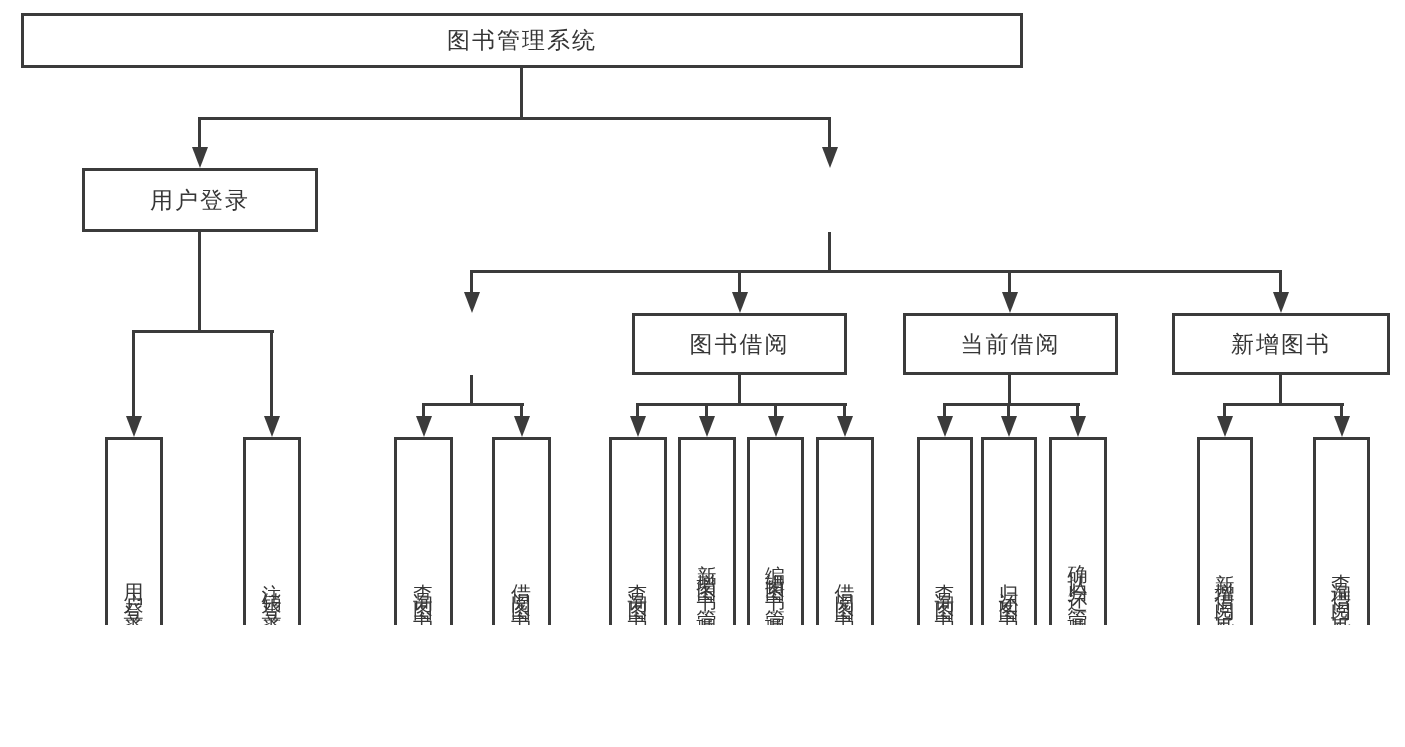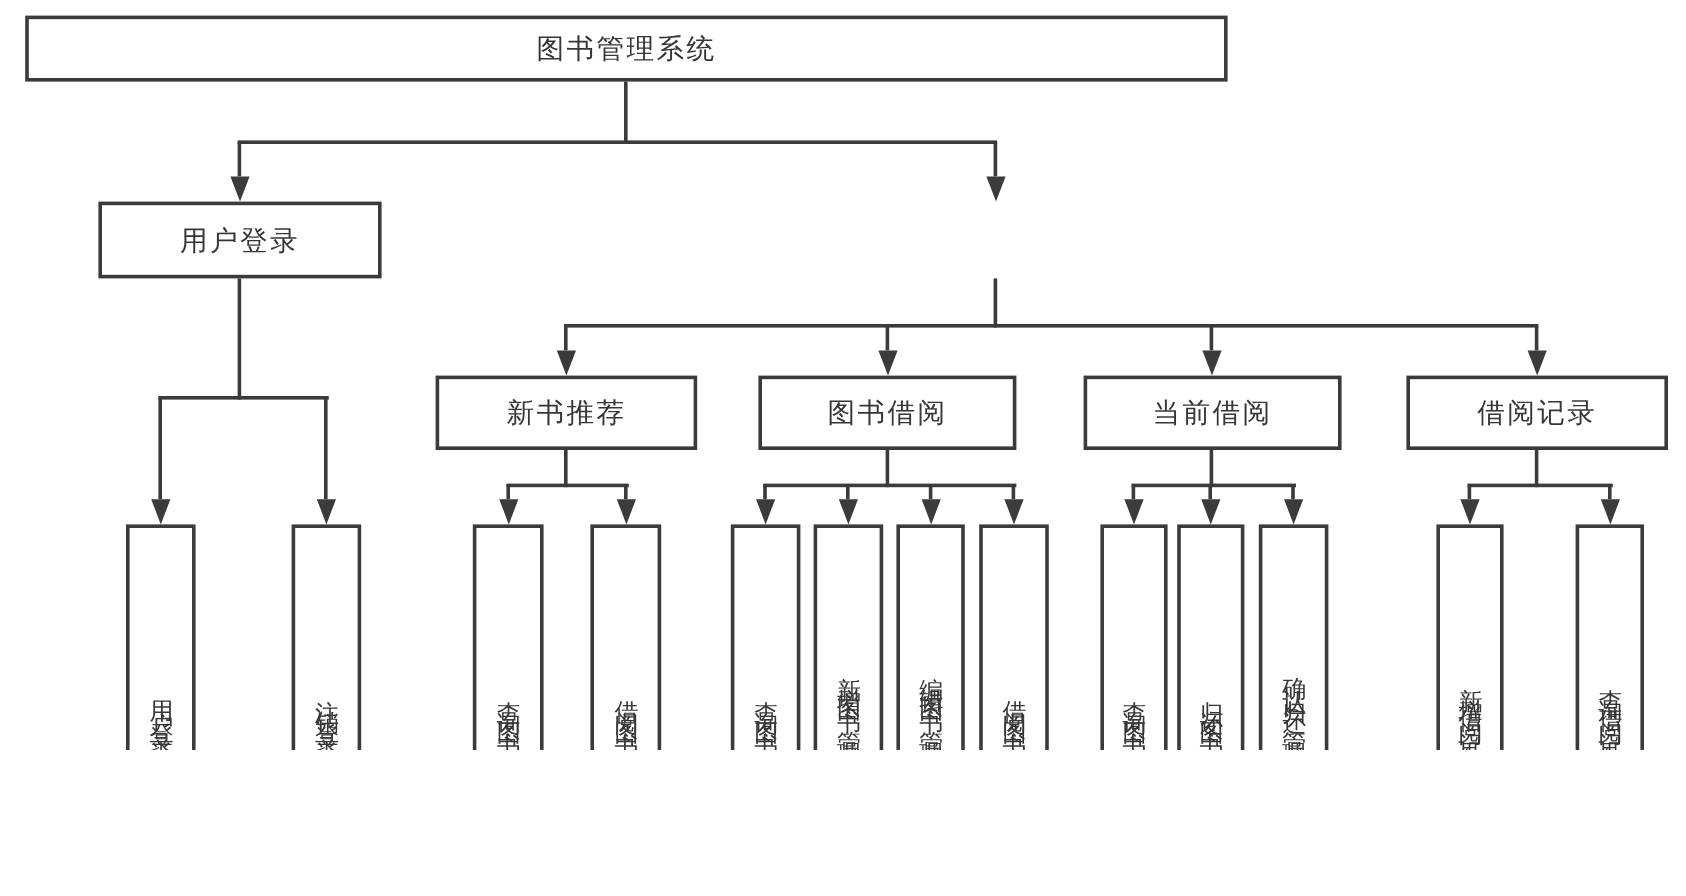--- a/index.html
+++ b/index.html
@@ -81,31 +81,28 @@
   <div class="arrow" style="left:132px;top:332px;height:84px"></div>
   <div class="arrow" style="left:270px;top:332px;height:84px"></div>
 
   <div class="vline" style="left:828px;top:232px;height:41px"></div>
   <div class="hline" style="left:470px;top:270px;width:812px"></div>
   <div class="arrow" style="left:470px;top:272px;height:20px"></div>
   <div class="arrow" style="left:738px;top:272px;height:20px"></div>
   <div class="arrow" style="left:1008px;top:272px;height:20px"></div>
   <div class="arrow" style="left:1279px;top:272px;height:20px"></div>
 
-  <div class="box h" style="left:363px;top:313px;width:218px;height:62px">
-    <span>新书推荐</span>
-  </div>
   <div class="box h" style="left:903px;top:313px;width:215px;height:62px">
     <span>当前借阅</span>
   </div>
   <div class="box h" style="left:632px;top:313px;width:215px;height:62px">
     <span>图书借阅</span>
   </div>
   <div class="box h" style="left:1172px;top:313px;width:218px;height:62px">
-    <span>借阅记录</span>
+    <span>新增图书</span>
   </div>
 
   <div class="vline" style="left:470px;top:375px;height:31px"></div>
   <div class="hline" style="left:422px;top:403px;width:102px"></div>
   <div class="arrow" style="left:422px;top:404px;height:12px"></div>
   <div class="arrow" style="left:520px;top:404px;height:12px"></div>
 
   <div class="vline" style="left:738px;top:375px;height:31px"></div>
   <div class="hline" style="left:636px;top:403px;width:211px"></div>
   <div class="arrow" style="left:636px;top:404px;height:12px"></div>

